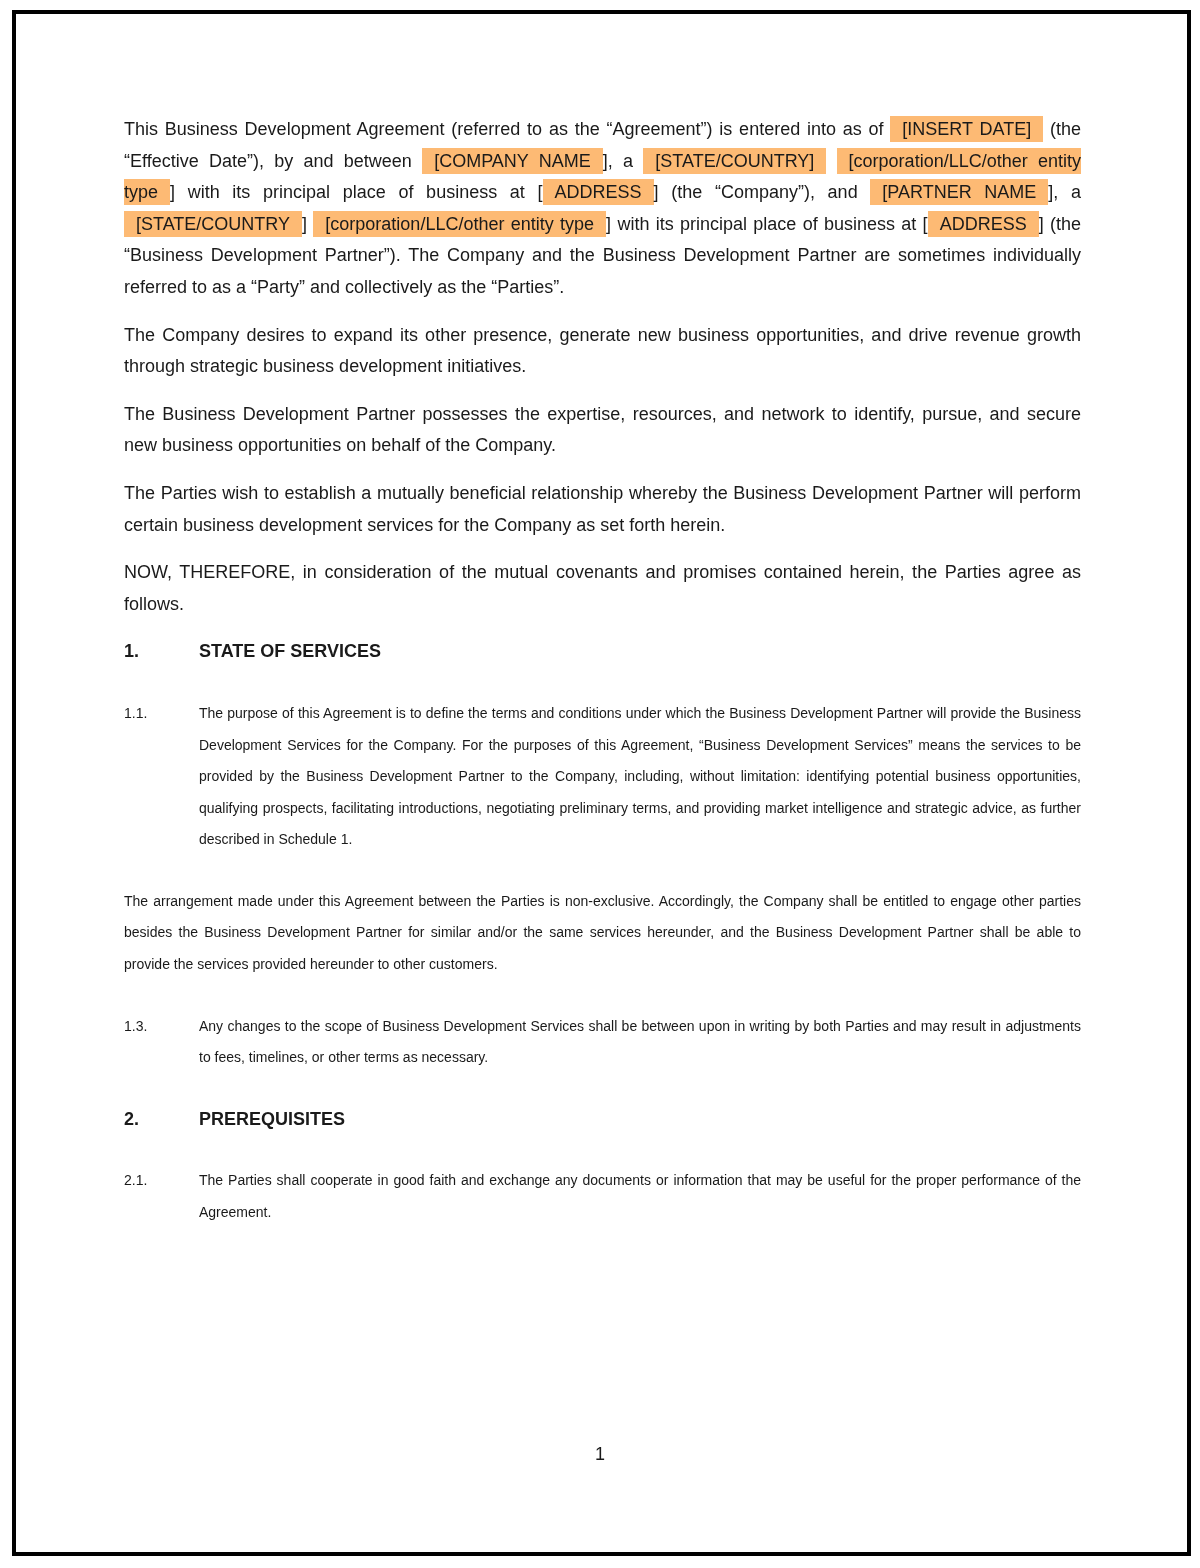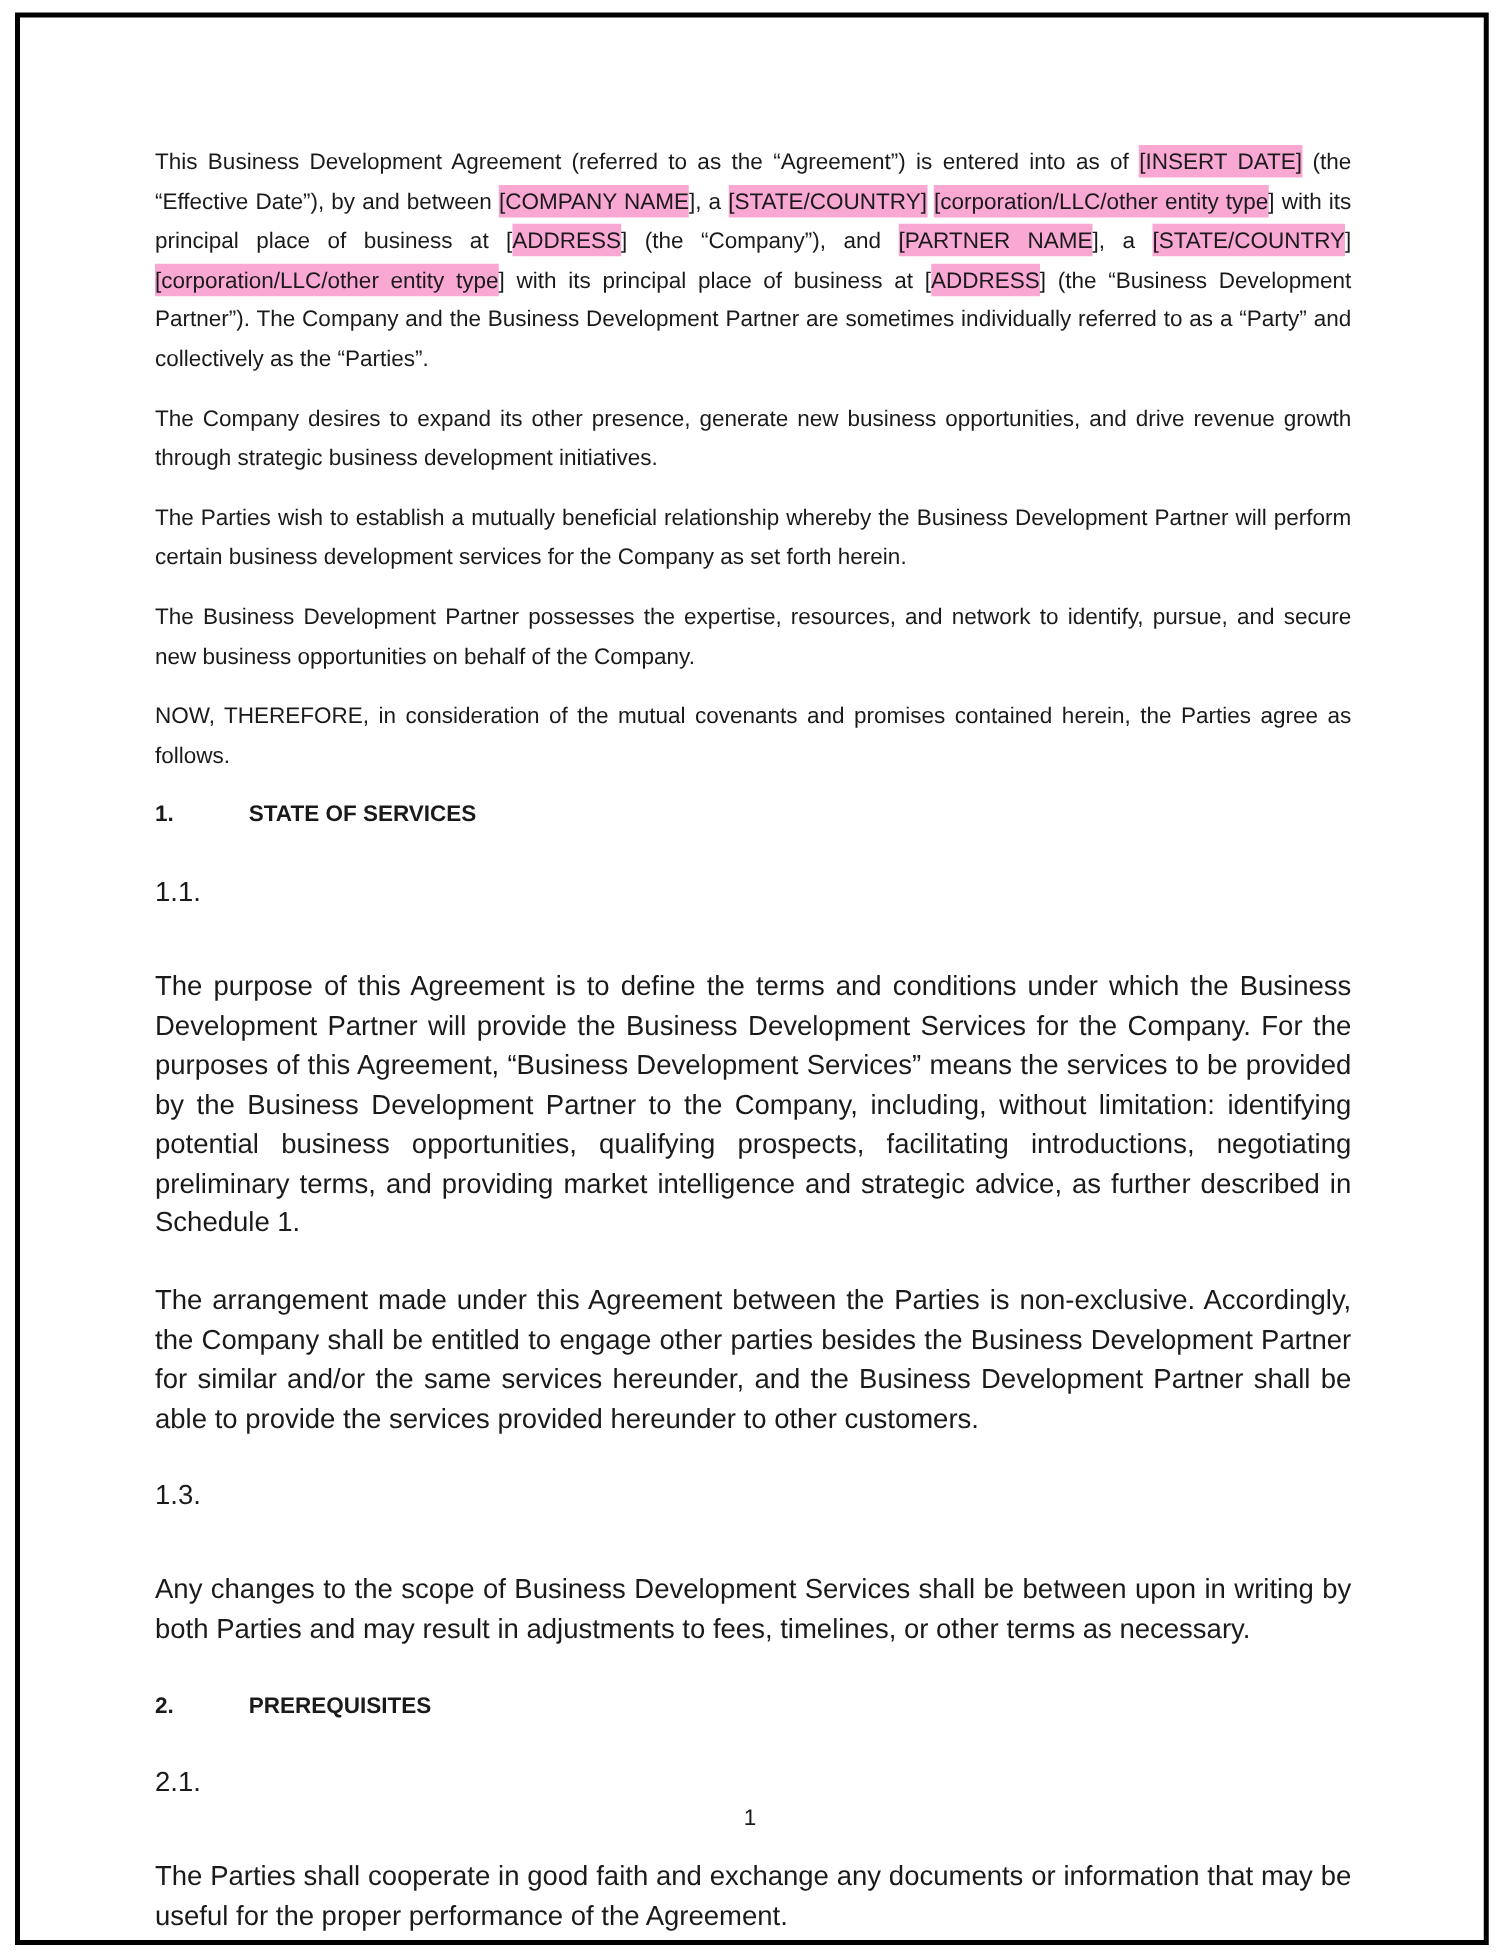--- a/index.html
+++ b/index.html
@@ -43,36 +43,35 @@
   }
   .sec-head {
     display: flex;
     font-size: 18px;
     line-height: 31.6px;
     font-weight: bold;
     margin: 0 0 30px 0;
   }
   .item {
     display: flex;
-    font-size: 22px;
+    font-size: 14px;
     line-height: 31.6px;
     margin: 0 0 30px 0;
-    flex-direction: column;
   }
   .num-col {
     flex: 0 0 75px;
   }
   .item-body {
     flex: 1 1 auto;
     text-align: justify;
   }
   .bold { font-weight: normal; }
   .hl {
-    background: #f9a8d4;
-    padding: 3px 0;
+    background: #fdba74;
+    padding: 3px 12px;
   }
   .page-number {
     position: absolute;
     left: 0;
     right: 0;
     top: 1438px;
     text-align: center;
     font-size: 18px;
     line-height: 32px;
   }
@@ -80,22 +79,22 @@
 </head>
 <body>
 
 <div class="page">
   <div class="frame">
 
 
     <div>
       <p class="para"><span>This Business Development Agreement (referred to as the “</span><span class="bold">Agreement</span><span>”) is entered into as of </span><span class="hl">[INSERT DATE]</span><span> (the “</span><span class="bold">Effective Date</span><span>”), by and between </span><span class="hl">[COMPANY NAME</span><span>], a </span><span class="hl">[STATE/COUNTRY]</span><span> </span><span class="hl">[corporation/LLC/other entity type</span><span>] with its principal place of business at [</span><span class="hl">ADDRESS</span><span>] (the “</span><span class="bold">Company</span><span>”), and </span><span class="hl">[PARTNER NAME</span><span>], a </span><span class="hl">[STATE/COUNTRY</span><span>] </span><span class="hl">[corporation/LLC/other entity type</span><span>] with its principal place of business at [</span><span class="hl">ADDRESS</span><span>] (the “</span><span class="bold">Business Development Partner</span><span>”). The Company and the Business Development Partner are sometimes individually referred to as a “</span><span class="bold">Party</span><span>” and collectively as the “</span><span class="bold">Parties</span><span>”.</span></p>
       <p class="para">The Company desires to expand its other presence, generate new business opportunities, and drive revenue growth through strategic business development initiatives.</p>
+      <p class="para">The Business Development Partner possesses the expertise, resources, and network to identify, pursue, and secure new business opportunities on behalf of the Company.</p>
       <p class="para">The Parties wish to establish a mutually beneficial relationship whereby the Business Development Partner will perform certain business development services for the Company as set forth herein.</p>
-      <p class="para">The Business Development Partner possesses the expertise, resources, and network to identify, pursue, and secure new business opportunities on behalf of the Company.</p>
       <p class="para">NOW, THEREFORE, in consideration of the mutual covenants and promises contained herein, the Parties agree as follows.</p>
     </div>
 
     <section>
       <div class="sec-head">
         <span class="num-col">1.</span>
         <span>STATE OF SERVICES</span>
       </div>
 
       <div class="item">

